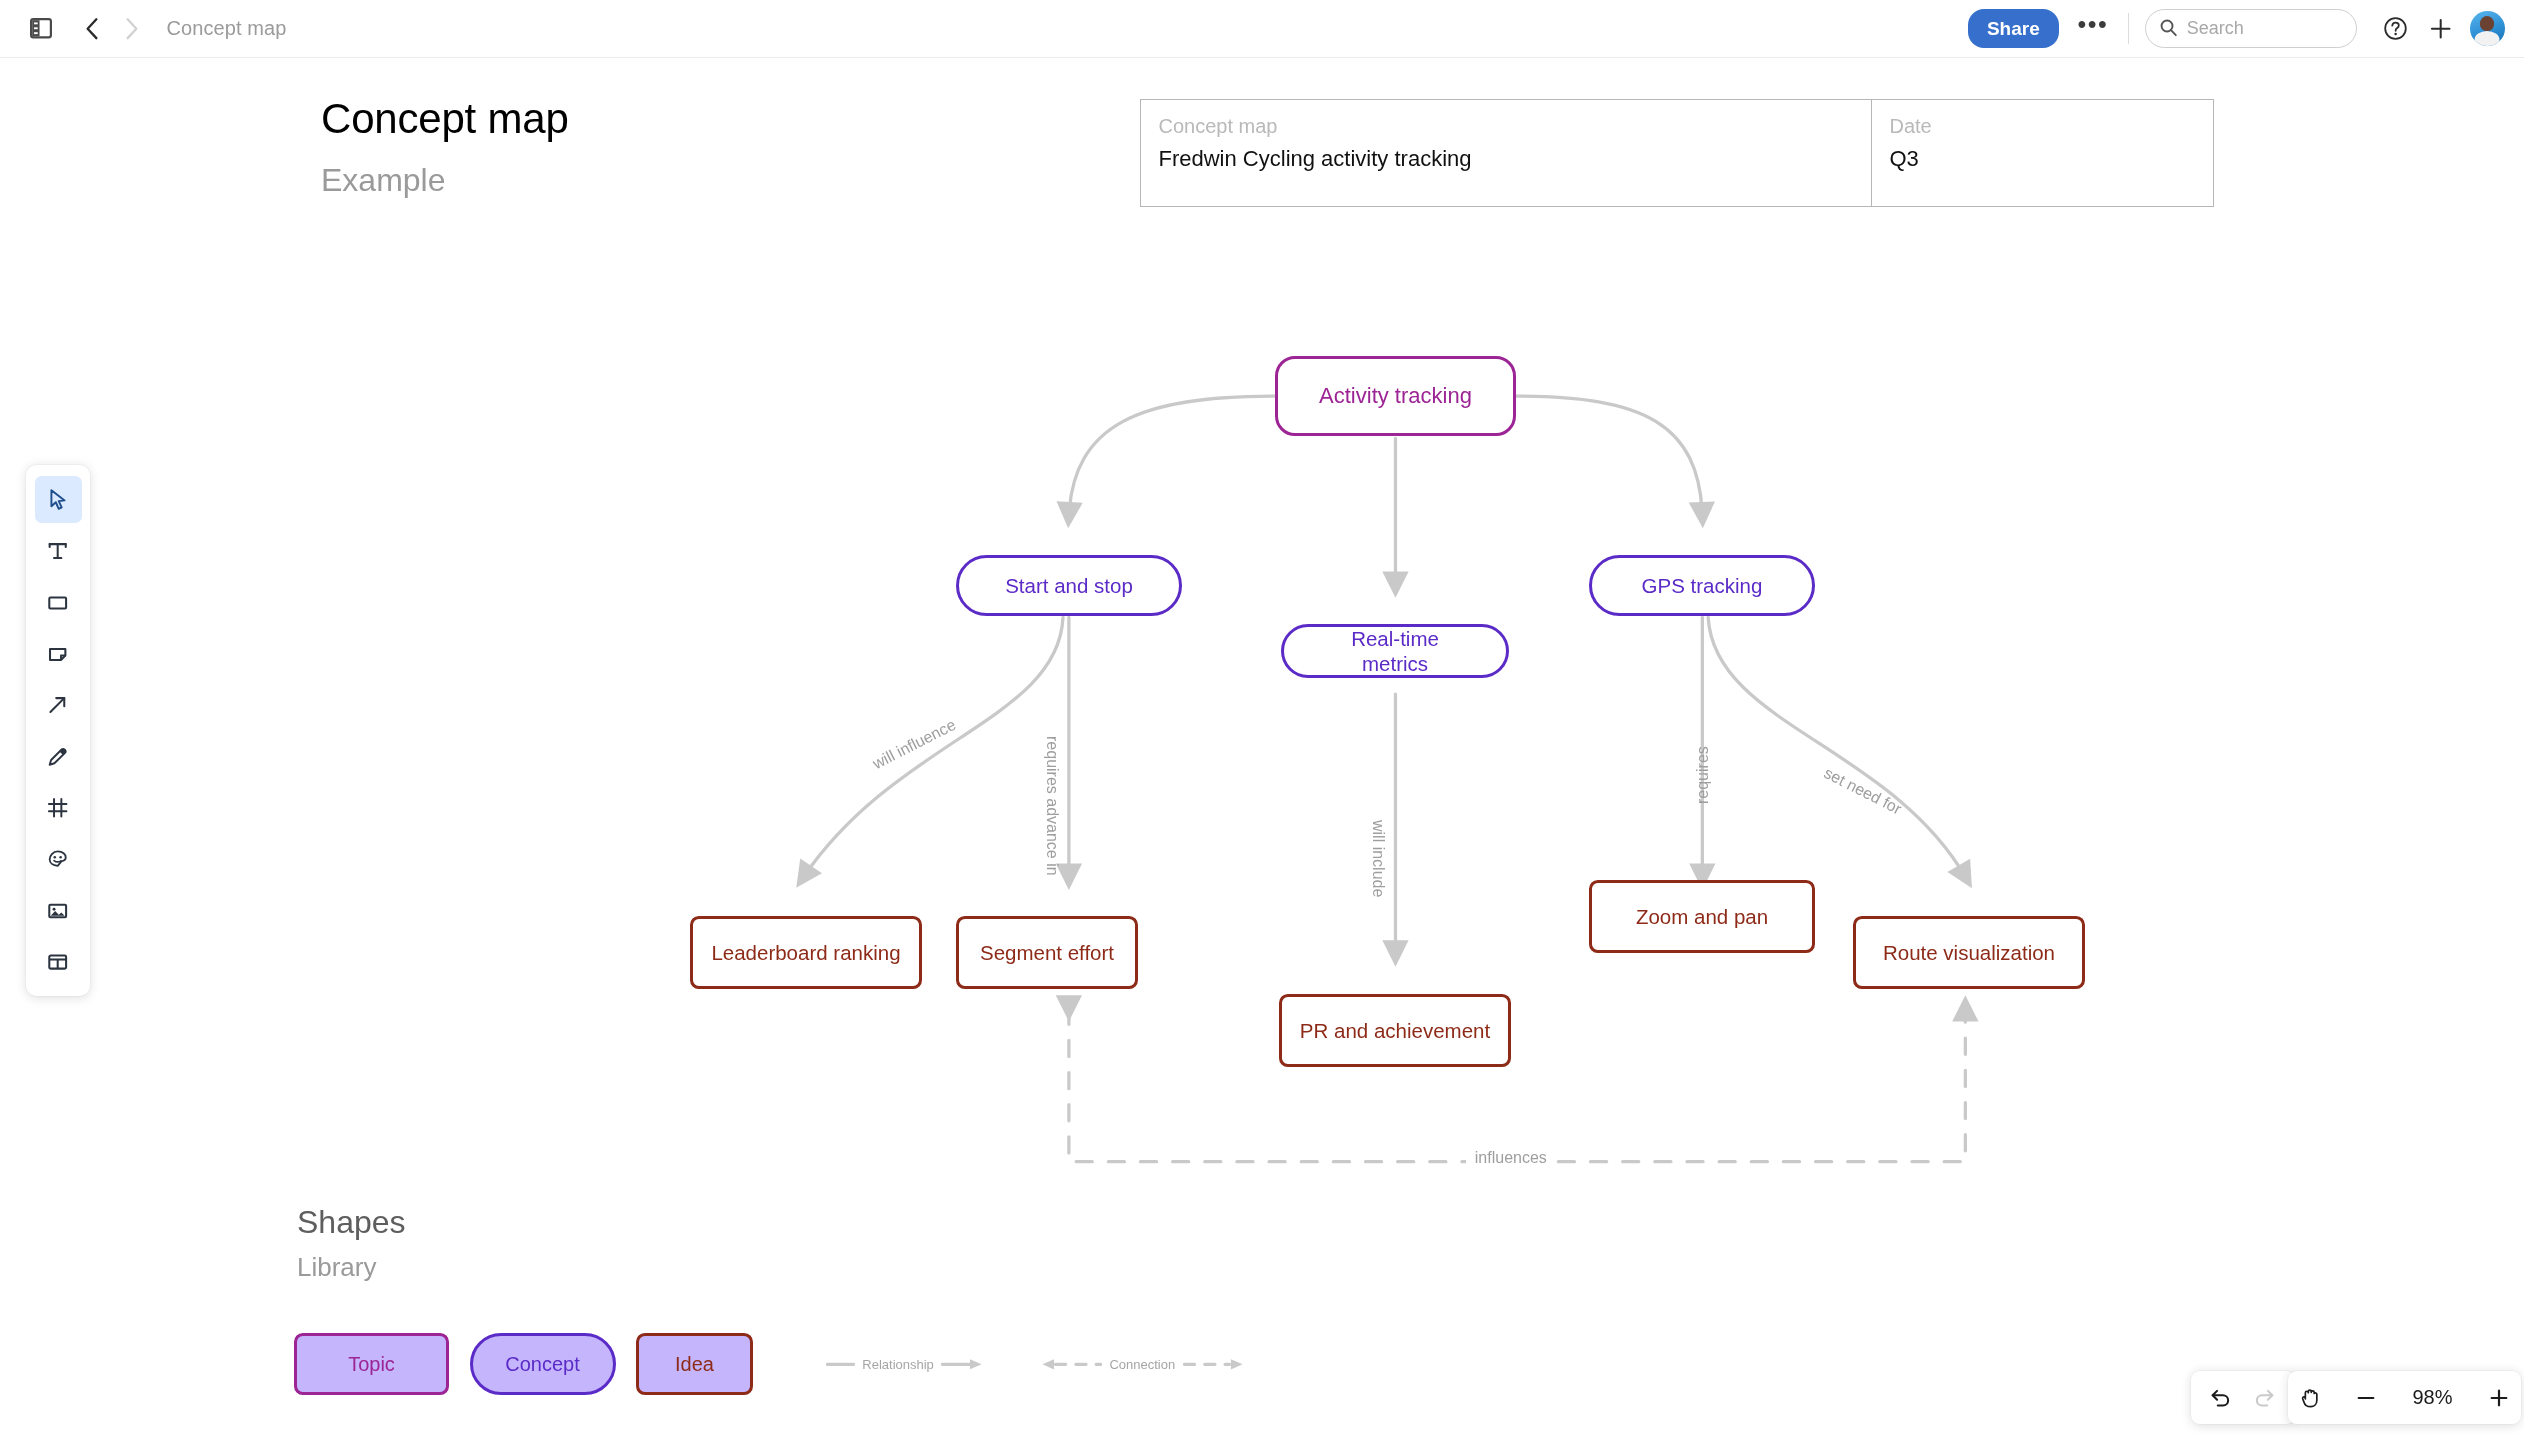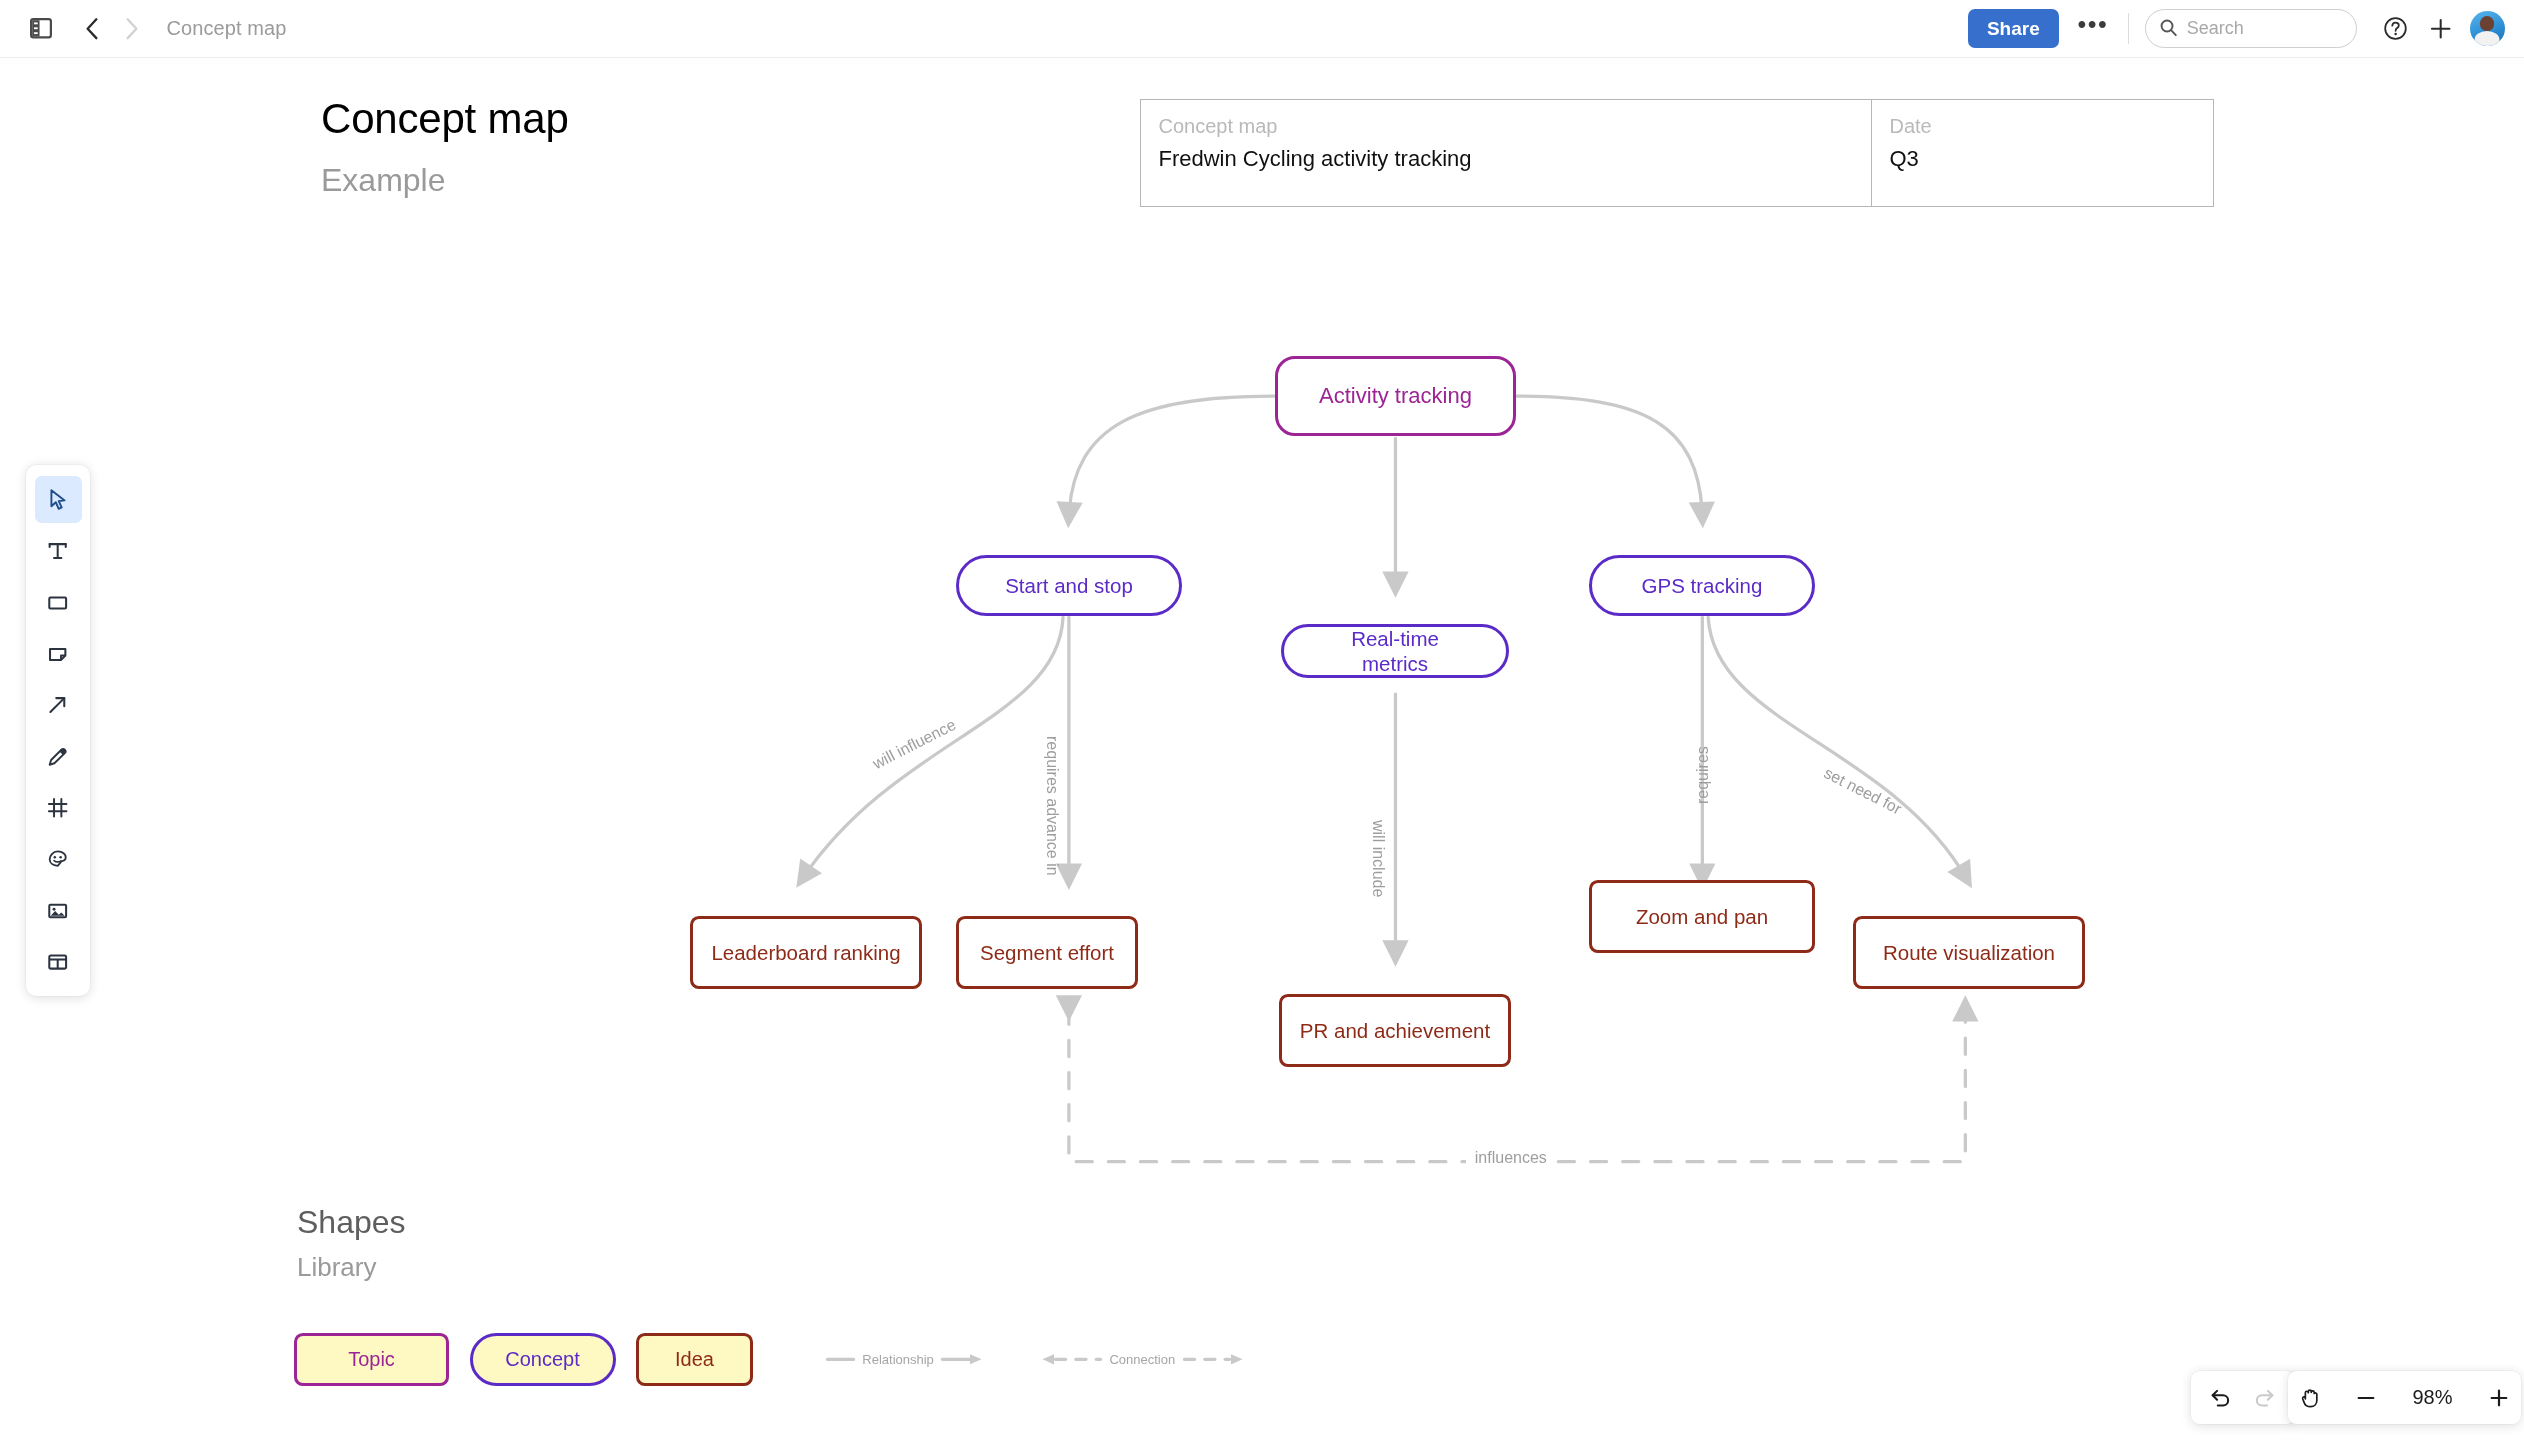--- a/index.html
+++ b/index.html
@@ -32,21 +32,21 @@
     white-space: nowrap;
   }
   #topbar-right {
     margin-left: auto; display: flex; align-items: center;
     padding-right: 20.5px;
   }
   #share-button {
     background: #3670cc; color: #fff;
     font-size: 19px; font-weight: 600;
     padding: 0 19px; height: 39px; line-height: 39px;
-    border-radius: 7px; cursor: pointer;
+    border-radius: 16px; cursor: pointer;
   }
   #more-button {
     margin-left: 14.6px; width: 39px; height: 39px;
     display: flex; align-items: center; justify-content: center;
     color: #3c3c3c; font-size: 25px; letter-spacing: 1.5px;
     cursor: pointer; padding-bottom: 8.8px;
   }
   #tb-divider {
     width: 0.7px; height: 31px; background: #dcdcdc; margin: 0 16px;
   }
@@ -150,22 +150,22 @@
   #shapes-title {
     position: absolute; left: 297px; top: 1204px;
     font-size: 32px; color: #5e5e5e;
   }
   #shapes-subtitle {
     position: absolute; left: 297px; top: 1252px;
     font-size: 26px; color: #9a9a9a;
   }
   #legend { position: absolute; left: 294px; top: 1333px; display: flex; align-items: center; }
   .legend-shape {
-    height: 53px; display: flex; align-items: center; justify-content: center;
-    background: #fef9c3; font-size: 20px; cursor: pointer;
+    height: 62px; display: flex; align-items: center; justify-content: center;
+    background: #c4b5fd; font-size: 20px; cursor: pointer;
   }
   #legend-topic   { width: 155px; border: 3.3px solid #9c2494; color: #9c2494; border-radius: 8.8px; }
   #legend-concept { width: 146px; margin-left: 20.5px; border: 3.3px solid #5b2bc7; color: #5b2bc7; border-radius: 730px; }
   #legend-idea    { width: 117px; margin-left: 20.5px; border: 3.3px solid #8e2b18; color: #8e2b18; border-radius: 8.8px; }
   .legend-edge {
     display: flex; align-items: center;
     font-size: 13px; color: #a6a6a6; cursor: pointer;
   }
   #legend-relationship { margin-left: 73px; }
   #legend-connection   { margin-left: 58px; }

